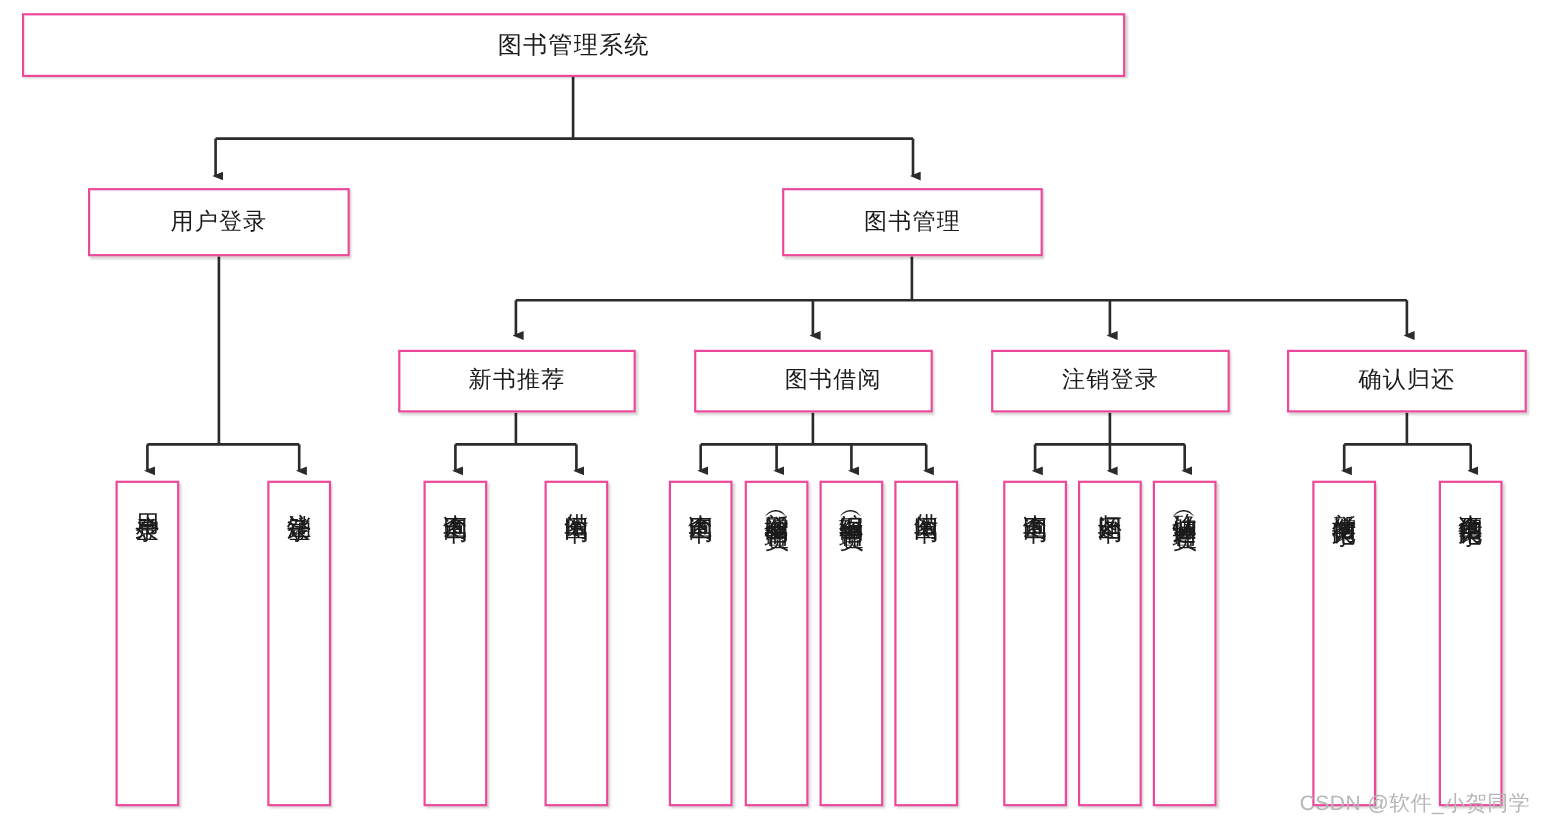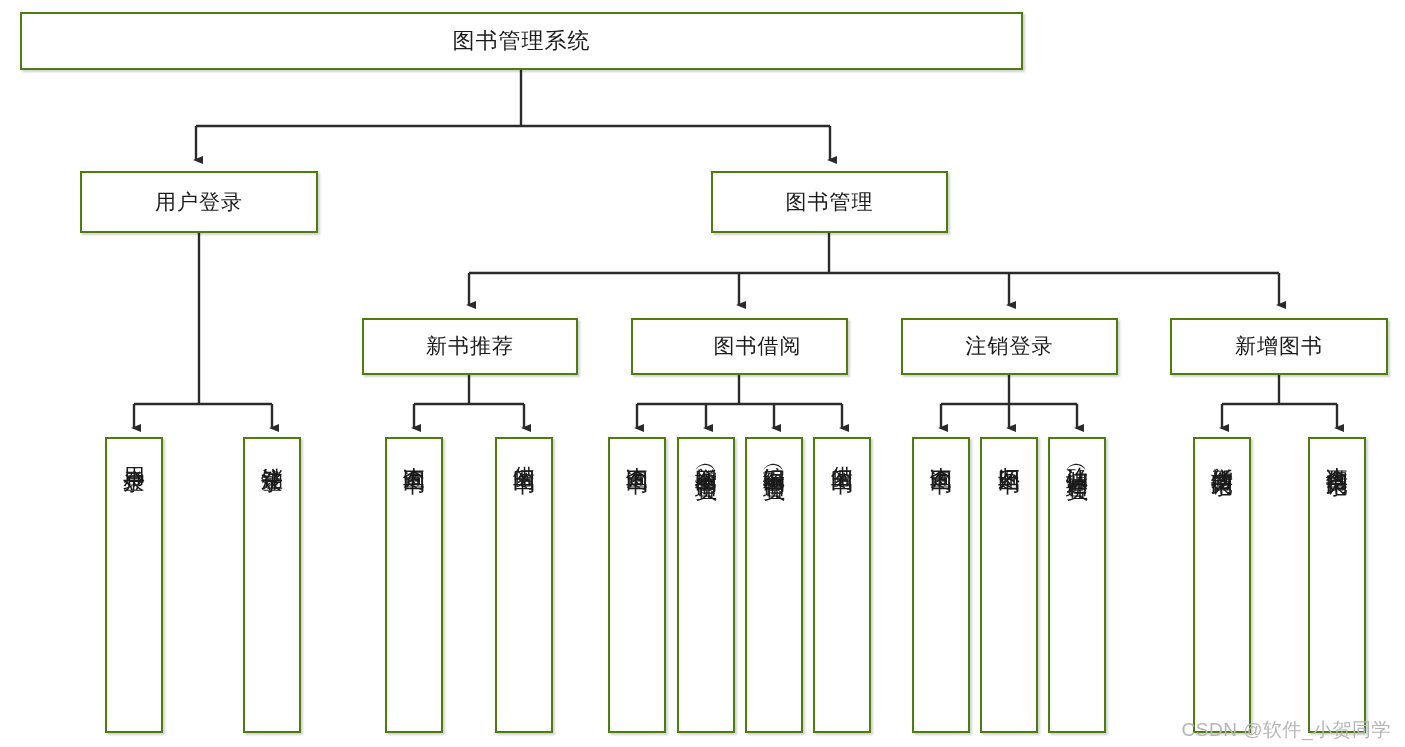--- a/index.html
+++ b/index.html
@@ -22,21 +22,21 @@
     left: 0;
     top: 0;
     width: 1405px;
     height: 747px;
     pointer-events: none;
   }
   .node {
     position: absolute;
     box-sizing: border-box;
     background: #ffffff;
-    border: 2px solid #4d7c0f;
+    border: 2px solid #ec4899;
     box-shadow: 2px 2px 2px rgba(0,0,0,0.18);
     display: flex;
     align-items: center;
     justify-content: center;
     color: #1b1b1b;
   }
   .node .label {
     font-size: 21px;
     line-height: 1.15;
     letter-spacing: 1px;
@@ -136,21 +136,21 @@
   <div class="node" style="left:711px; top:171px; width:237px; height:62px;">
     <span class="label">图书管理</span>
   </div>
   <div class="node" style="left:631px; top:318px; width:217px; height:57px;padding-left:36px;">
     <span class="label">图书借阅</span>
   </div>
   <div class="node" style="left:901px; top:318px; width:217px; height:57px;">
     <span class="label">注销登录</span>
   </div>
   <div class="node" style="left:1170px; top:318px; width:218px; height:57px;">
-    <span class="label">新增图书</span>
+    <span class="label">确认归还</span>
   </div>
 
   <div class="node leaf" style="left:105px; top:437px; width:58px; height:296px;">
     <span class="label">用户登录</span>
   </div>
   <div class="node leaf" style="left:243px; top:437px; width:58px; height:296px;">
     <span class="label">注销登录</span>
   </div>
 
   <div class="node leaf" style="left:385px; top:437px; width:58px; height:296px;">

